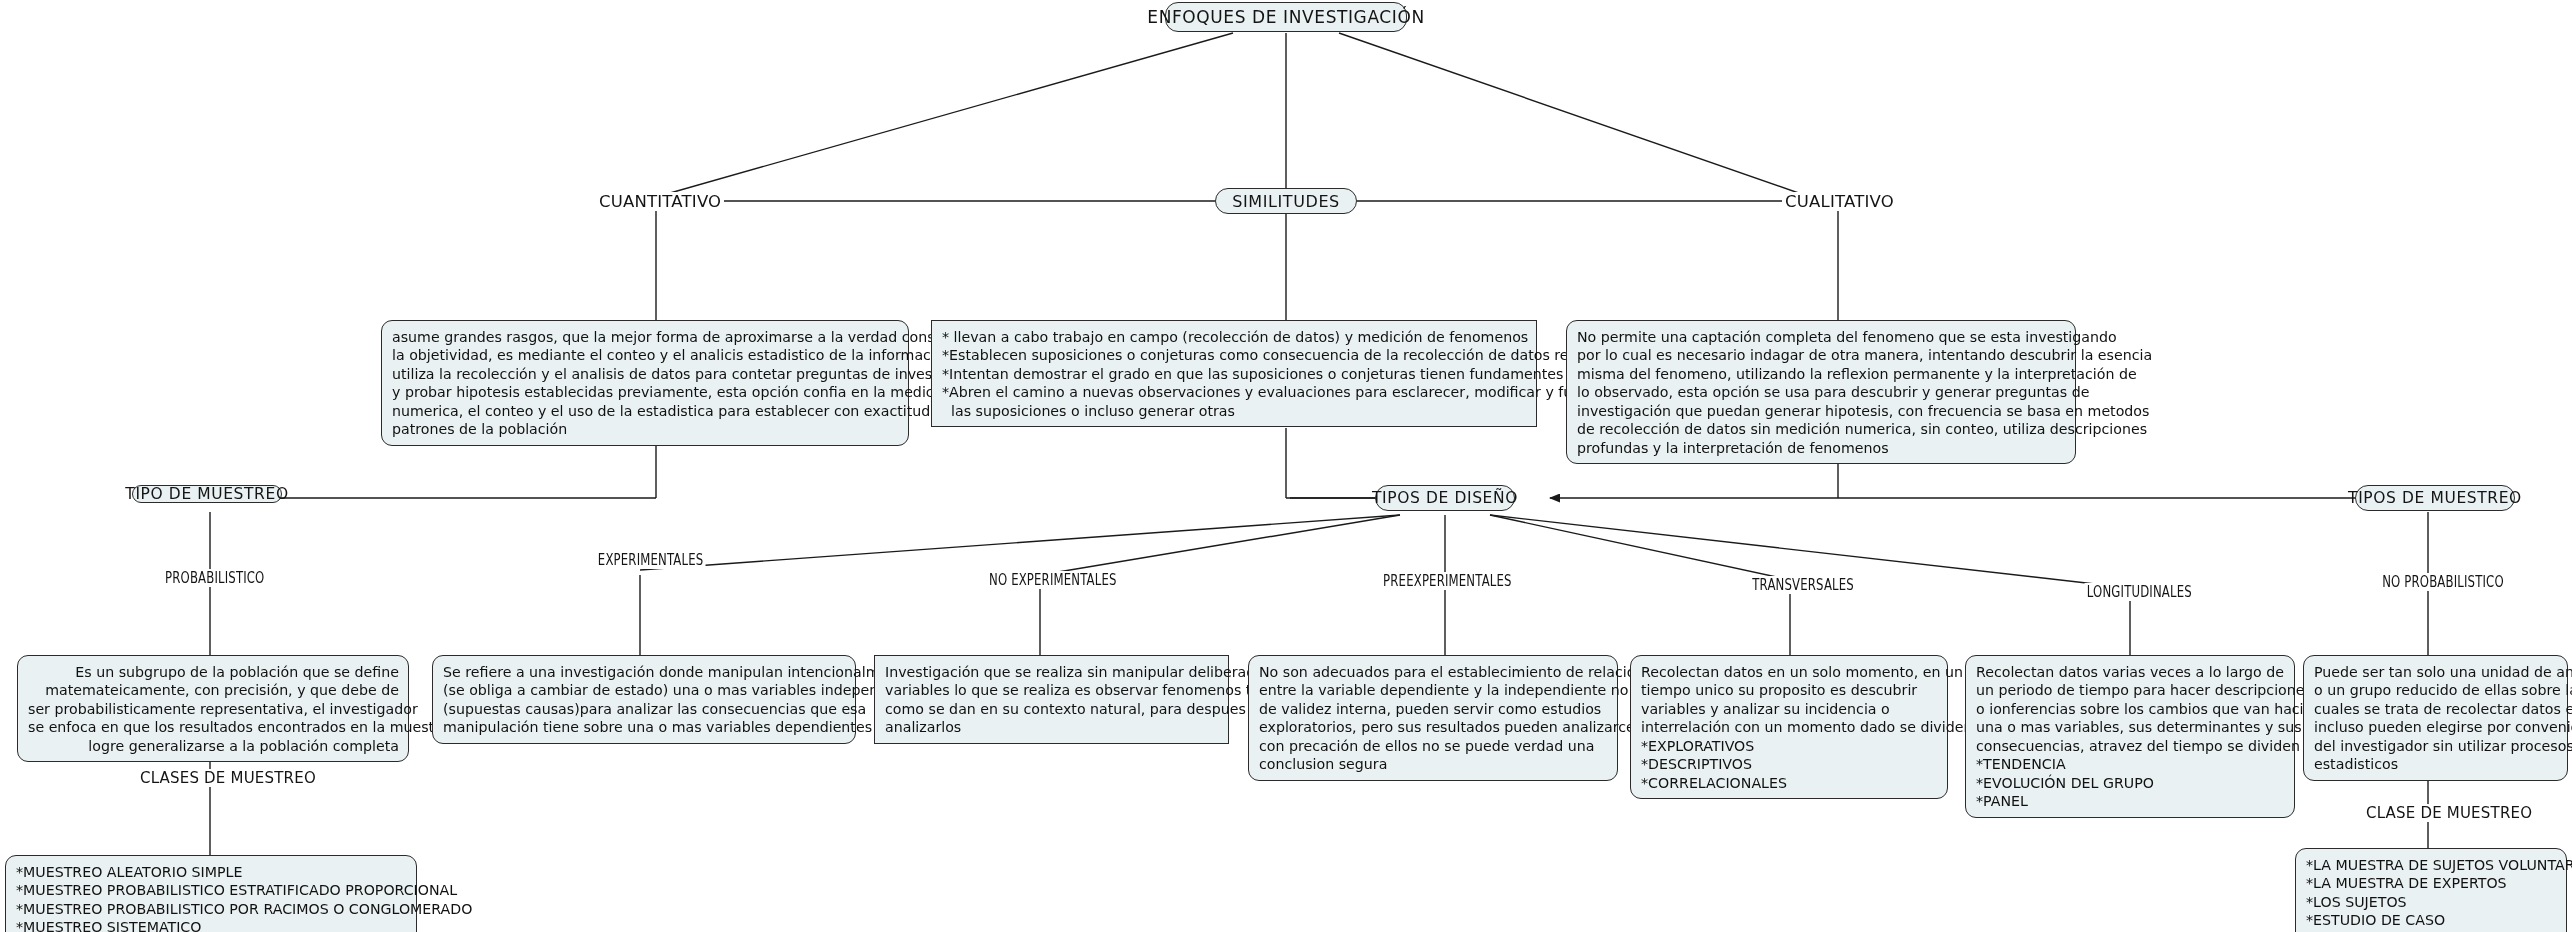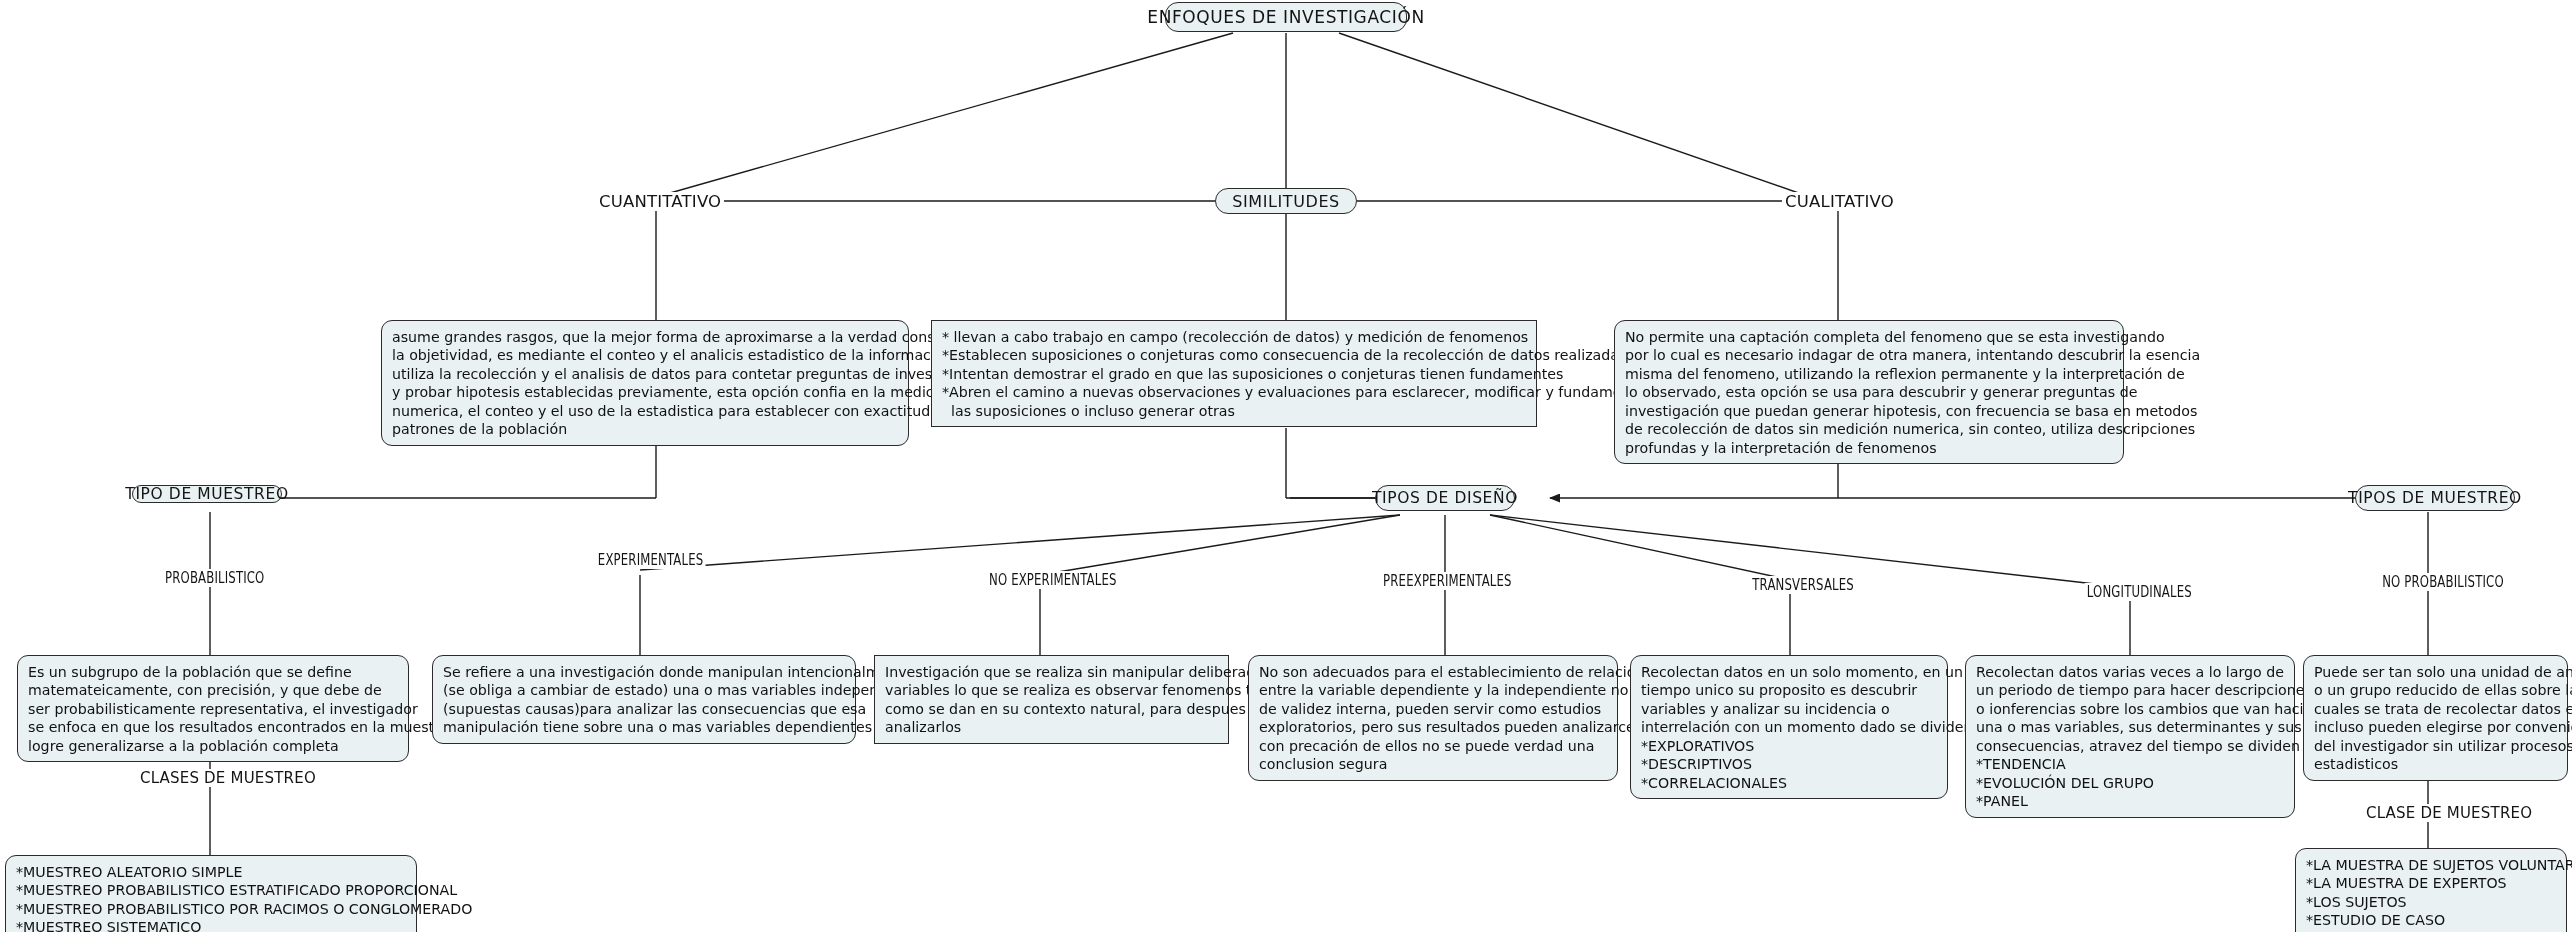--- a/index.html
+++ b/index.html
@@ -140,21 +140,21 @@
   </div>
 
   <div class="box sq" style="left:931px;top:320px;width:606px;">
     <span class="ln">* llevan a cabo trabajo en campo (recolección de datos) y medición de fenomenos</span>
     <span class="ln">*Establecen suposiciones o conjeturas como consecuencia de la recolección de datos realizada</span>
     <span class="ln">*Intentan demostrar el grado en que las suposiciones o conjeturas tienen fundamentes</span>
     <span class="ln">*Abren el camino a nuevas observaciones y evaluaciones para esclarecer, modificar y fundamentar</span>
     <span class="ln">  las suposiciones o incluso generar otras</span>
   </div>
 
-  <div class="box" style="left:1566px;top:320px;width:510px;margin-left:48px;">
+  <div class="box" style="left:1566px;top:320px;width:510px;">
     <span class="ln">No permite una captación completa del fenomeno que se esta investigando</span>
     <span class="ln">por lo cual es necesario indagar de otra manera, intentando descubrir la esencia</span>
     <span class="ln">misma del fenomeno, utilizando la reflexion permanente y la interpretación de</span>
     <span class="ln">lo observado, esta opción se usa para descubrir y generar preguntas de</span>
     <span class="ln">investigación que puedan generar hipotesis, con frecuencia se basa en metodos</span>
     <span class="ln">de recolección de datos sin medición numerica, sin conteo, utiliza descripciones</span>
     <span class="ln">profundas y la interpretación de fenomenos</span>
   </div>
 
   <div class="cap" style="left:132px;top:485px;width:150px;height:18px;font-size:15.5px;">
@@ -190,21 +190,21 @@
   </div>
 
   <div class="plain cond" style="left:2069px;top:583px;">
     <span>LONGITUDINALES</span>
   </div>
 
   <div class="plain cond" style="left:2362px;top:573px;">
     <span>NO PROBABILISTICO</span>
   </div>
 
-  <div class="box" style="left:17px;top:655px;width:392px;">
+  <div class="box" style="left:17px;top:655px;width:392px;text-align:right;">
     <span class="ln">Es un subgrupo de la población que se define</span>
     <span class="ln">matemateicamente, con precisión, y que debe de</span>
     <span class="ln">ser probabilisticamente representativa, el investigador</span>
     <span class="ln">se enfoca en que los resultados encontrados en la muestra</span>
     <span class="ln">logre generalizarse a la población completa</span>
   </div>
 
   <div class="box" style="left:432px;top:655px;width:424px;">
     <span class="ln">Se refiere a una investigación donde manipulan intencionalmente</span>
     <span class="ln">(se obliga a cambiar de estado) una o mas variables independientes</span>

